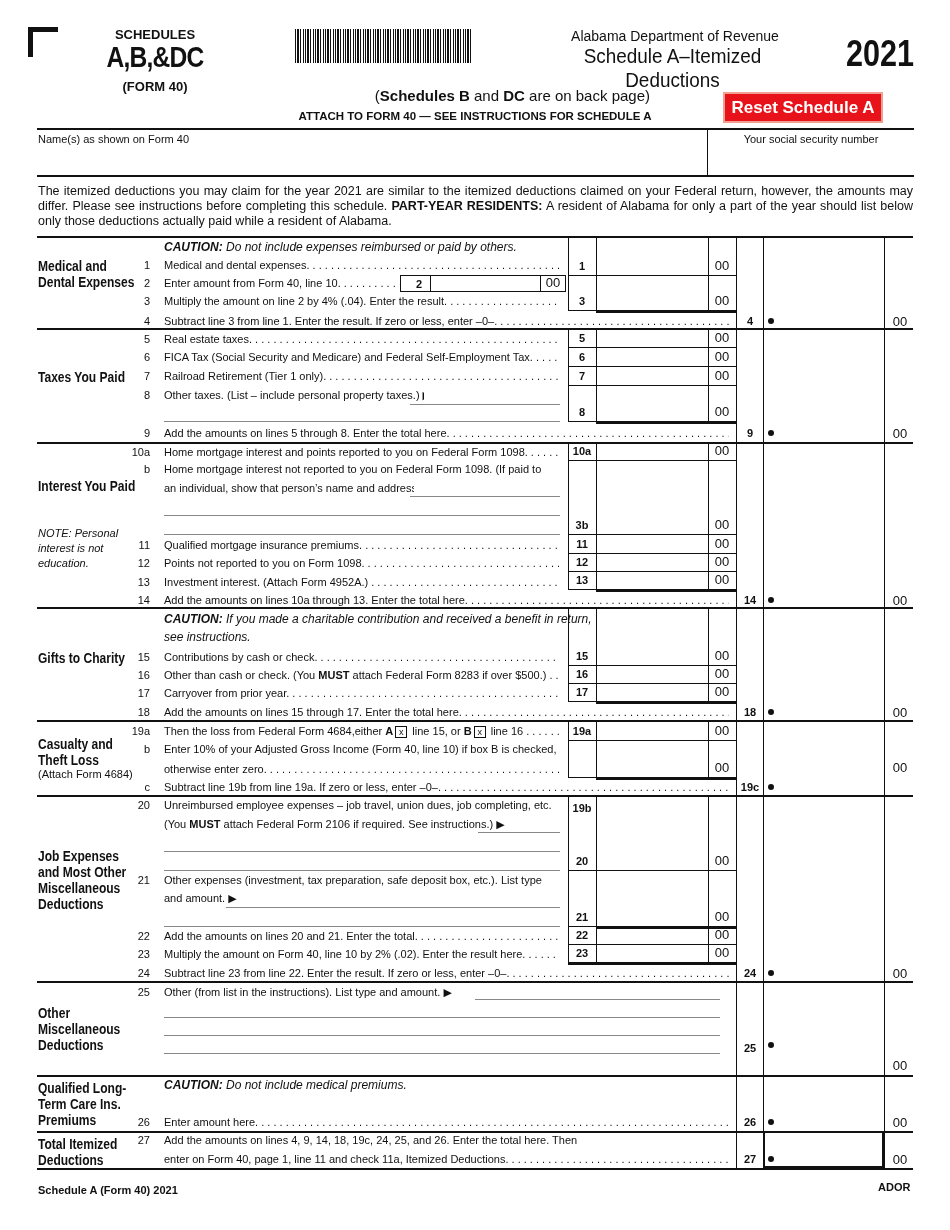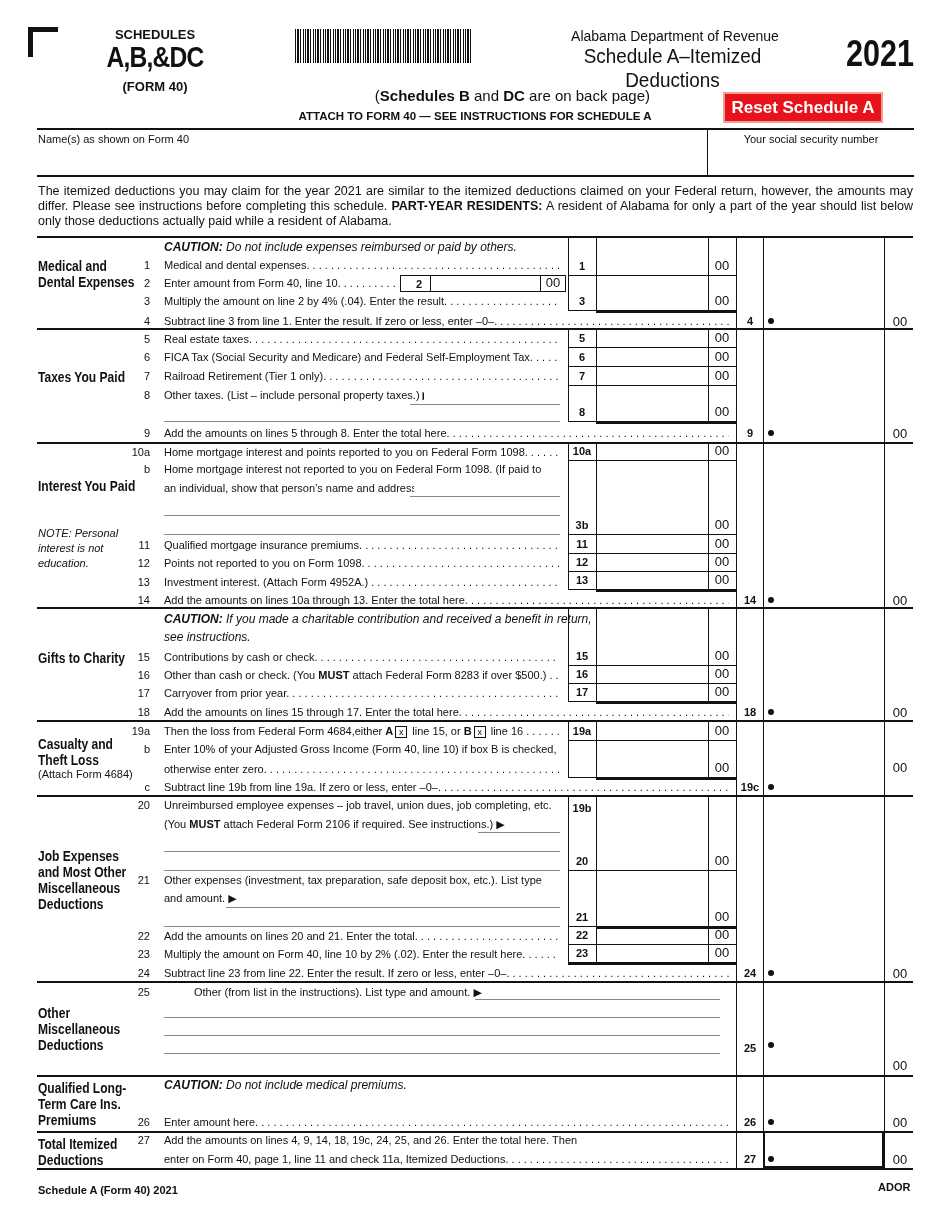--- a/index.html
+++ b/index.html
@@ -339,21 +339,21 @@
     <div class="abs fill" style="left: 599px; top: 945px; width: 106px; height: 15px;"></div>
     <div class="abs cents ln" style="left: 710px; top: 947px;">00</div>
     <div class="abs num ln" style="left: 130px; top: 967px;">24</div>
     <div class="abs desc ln" style="left: 164px; top: 967px; width: 565px;">Subtract line 23 from line 22. Enter the result. If zero or less, enter –0–. . . . . . . . . . . . . . . . . . . . . . . . . . . . . . . . . . . . . . . . . . . . . . . . . . . . .</div>
     <div class="abs box-label ln" style="left: 736px; top: 967px;">24</div>
     <div class="abs dot" style="left: 768px; top: 970px;"></div>
     <div class="abs fill" style="left: 778px; top: 964px; width: 100px; height: 15px;"></div>
     <div class="abs cents ln" style="left: 888px; top: 968px;">00</div>
     <div class="abs sec-title" style="left: 38px; top: 1005px;">Other Miscellaneous Deductions</div>
     <div class="abs num ln" style="left: 130px; top: 986px;">25</div>
-    <div class="abs desc ln" style="left: 164px; top: 986px; width: 300px; margin-left: 30px;">Other (from list in the instructions). List type and amount. ▶</div>
+    <div class="abs desc ln" style="left: 164px; top: 986px; width: 300px;">Other (from list in the instructions). List type and amount. ▶</div>
     <div class="abs box-label ln" style="left: 736px; top: 1042px;">25</div>
     <div class="abs dot" style="left: 768px; top: 1042px;"></div>
     <div class="abs fill" style="left: 778px; top: 1057px; width: 100px; height: 15px;"></div>
     <div class="abs cents ln" style="left: 888px; top: 1060px;">00</div>
     <div class="abs sec-title" style="left: 38px; top: 1080px;">Qualified Long-Term Care Ins. Premiums</div>
     <div class="abs caution ln" style="left: 164px; top: 1079px;"><b>CAUTION:</b><span>  Do not include medical premiums.</span></div>
     <div class="abs num ln" style="left: 130px; top: 1116px;">26</div>
     <div class="abs desc ln" style="left: 164px; top: 1116px; width: 565px;">Enter amount here. . . . . . . . . . . . . . . . . . . . . . . . . . . . . . . . . . . . . . . . . . . . . . . . . . . . . . . . . . . . . . . . . . . . . . . . . . . . . . . . . . . . . . . . . . . . . .</div>
     <div class="abs box-label ln" style="left: 736px; top: 1116px;">26</div>
     <div class="abs dot" style="left: 768px; top: 1119px;"></div>

